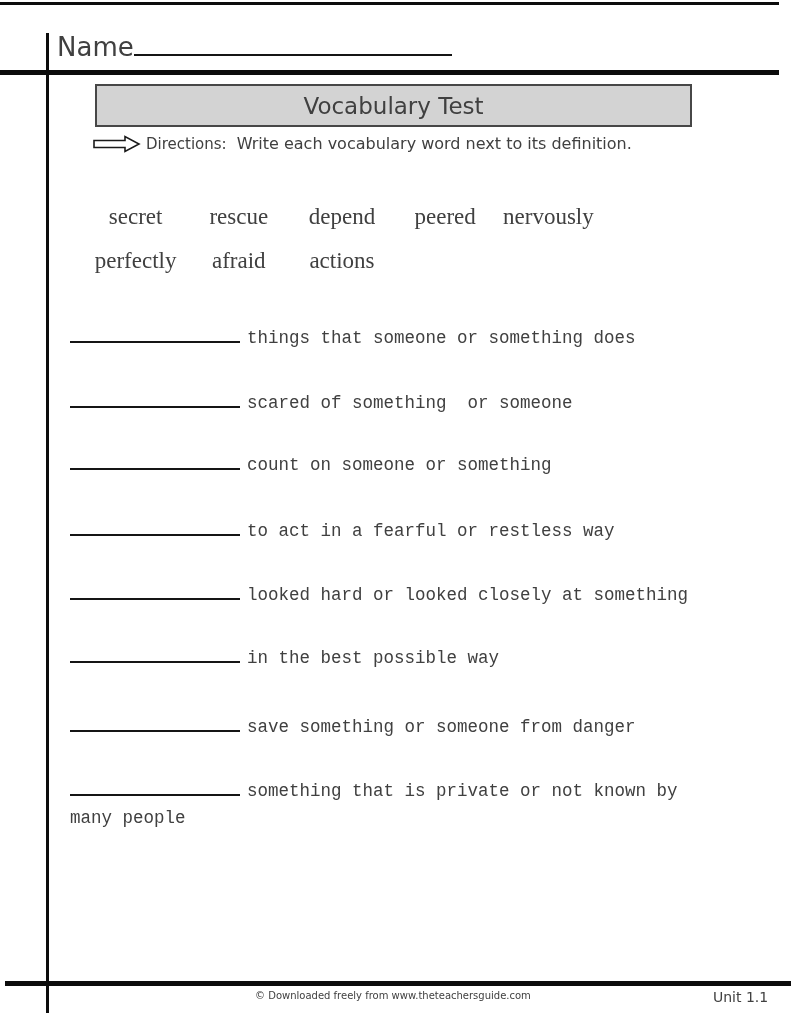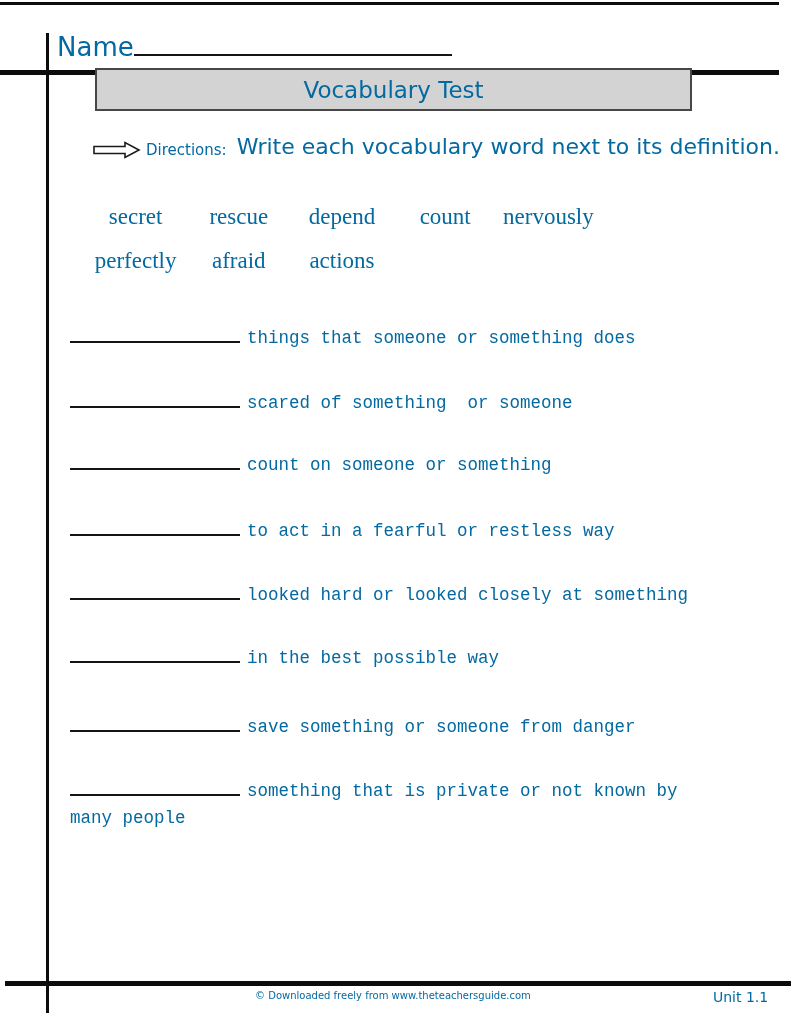--- a/index.html
+++ b/index.html
@@ -3,21 +3,21 @@
 <meta charset="utf-8">
 <style>
   * { margin: 0; padding: 0; box-sizing: border-box; }
   html, body { background: #ffffff; }
   .page {
     position: relative;
     width: 791px;
     height: 1024px;
     background: #ffffff;
     font-family: "DejaVu Sans", sans-serif;
-    color: #0369a1;
+    color: #404040;
     overflow: hidden;
   }
   
   .rule { position: absolute; background: #0c0c0c; }
   .rule-top-thin   { left: 0;   top: 2px;   width: 779px; height: 3px; }
   .rule-top-thick  { left: 0;   top: 70px;  width: 779px; height: 5px; }
   .rule-bottom-thick { left: 5px; top: 981px; width: 786px; height: 5px; }
   .rule-left-vert  { left: 46px; top: 33px; width: 3px;  height: 980px; }
 
   
@@ -25,34 +25,34 @@
     position: absolute; left: 57px; top: 30px;
     font-size: 26px; display: flex; align-items: baseline;
   }
   .name-blank {
     display: inline-block; width: 318px; height: 1em;
     border-bottom: 2px solid #151515; vertical-align: baseline;
   }
 
   
   .title-box {
-    position: absolute; left: 95px; top: 68px; width: 597px; height: 43px;
+    position: absolute; left: 95px; top: 84px; width: 597px; height: 43px;
     background: #d3d3d3; border: 2px solid #474747;
     display: flex; align-items: center; justify-content: center;
     font-size: 23px;
   }
 
   
   .directions-row {
     position: absolute; left: 93px; top: 134px;
     display: flex; align-items: flex-end;
   }
   .arrow-icon { width: 48px; height: 18px; margin-right: 5px; flex: 0 0 auto; }
   .directions-label { font-size: 15px; margin-right: 10px; white-space: nowrap; }
-  .directions-text { font-size: 22px; white-space: pre; }
+  .directions-text { font-size: 16px; white-space: pre; }
 
   
   .word-bank {
     position: absolute; left: 84px; top: 204px; width: 516px;
     display: grid; grid-template-columns: repeat(5, 1fr);
     row-gap: 18px;
     font-family: "Liberation Serif", serif;
     font-size: 23px; text-align: center;
   }
 
@@ -97,21 +97,21 @@
       <path d="M1 5.5 H32 V1.5 L46 9 L32 16.5 V12.5 H1 Z" fill="#ffffff" stroke="#1a1a1a" stroke-width="1.6" stroke-linejoin="miter"></path>
     </svg>
     <span class="directions-label">Directions:</span>
     <span class="directions-text">Write each vocabulary word next to its definition.</span>
   </div>
 
   <div class="word-bank">
     <span>secret</span>
     <span>rescue</span>
     <span>depend</span>
-    <span>count</span>
+    <span>peered</span>
     <span>nervously</span>
     <span>perfectly</span>
     <span>afraid</span>
     <span>actions</span>
   </div>
 
   <p class="def-row" style="top:324px">
     <span class="def-blank"></span><span class="def-text">things that someone or something does</span>
   </p>
   <p class="def-row" style="top:389px">

